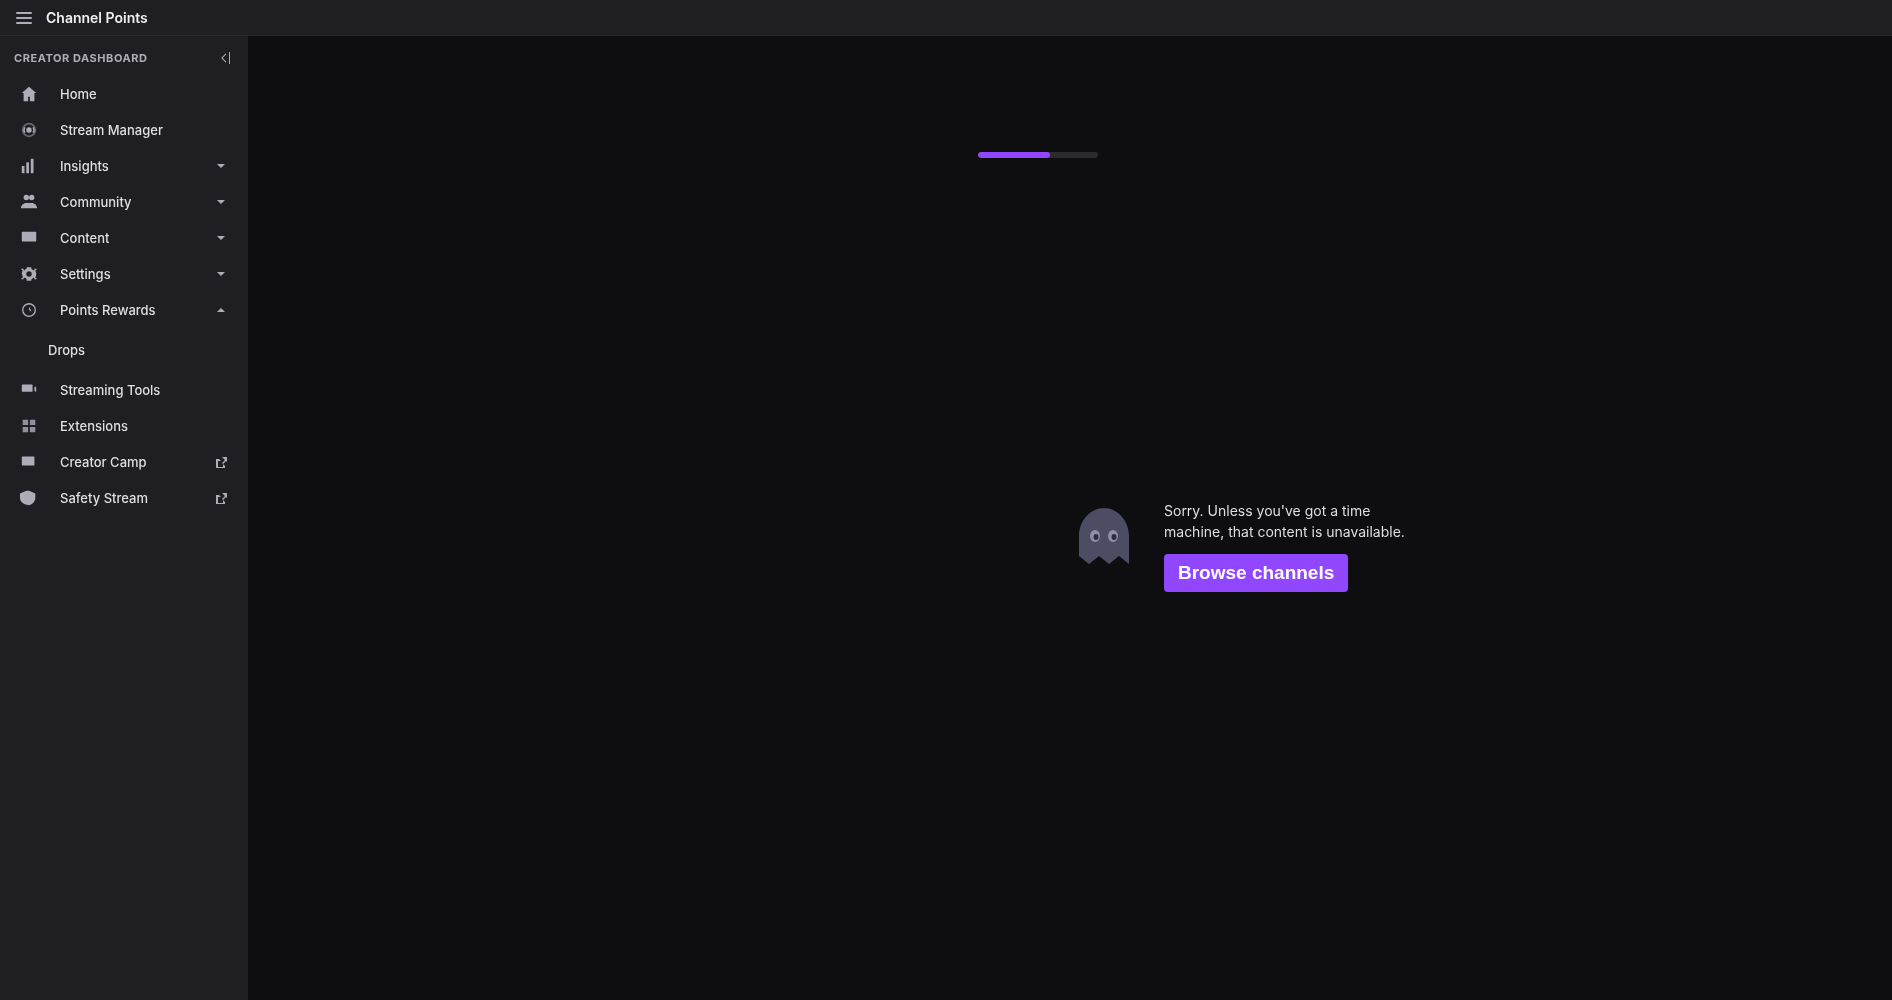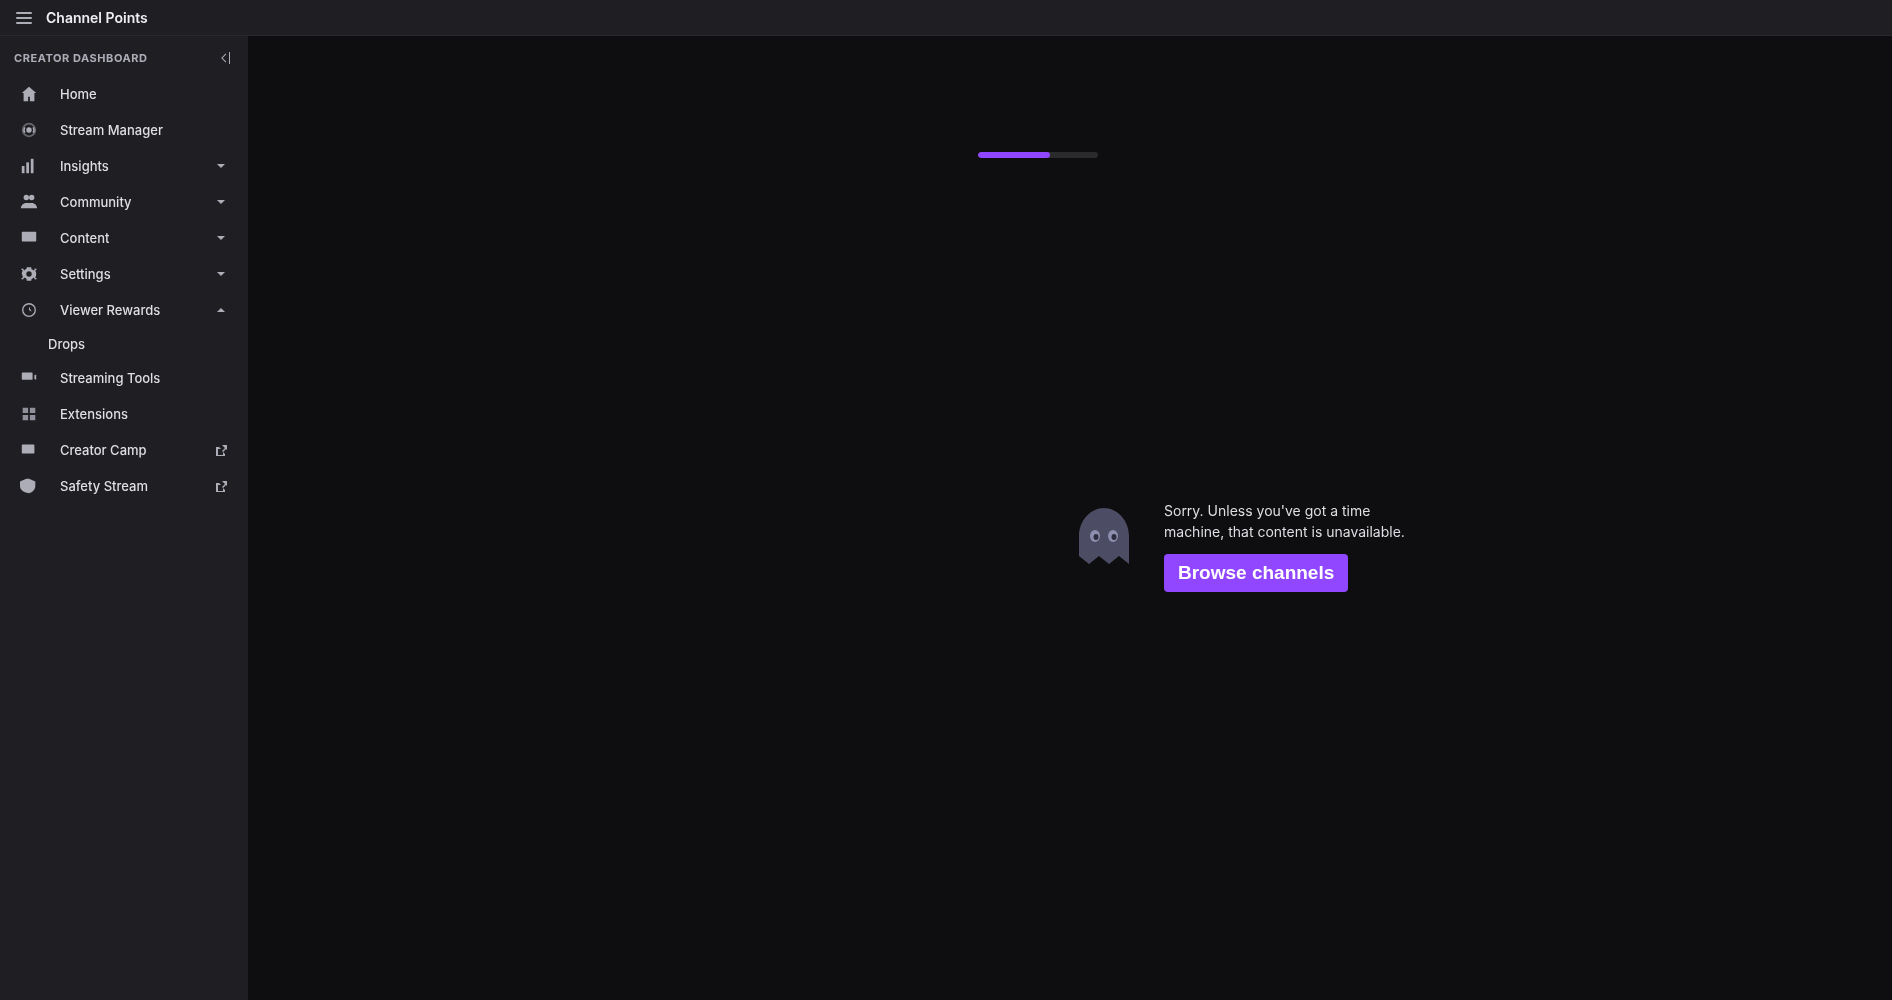--- a/index.html
+++ b/index.html
@@ -154,21 +154,21 @@
       width: 13px;
       height: 13px;
     }
 
     .sidebar-sub-item {
       display: flex;
       align-items: center;
       padding: 7px 14px 7px 42px;
       cursor: pointer;
       border-radius: 4px;
-      margin: 1px 6px;
+      margin: 7px 6px;
       color: #dedee3;
     }
 
     .sidebar-sub-label {
       font-size: 13px;
       font-weight: 500;
     }
 
     
     .main-content {
@@ -360,21 +360,21 @@
     </div>
 
     <div class="sidebar-item">
       <div class="sidebar-item-left">
         <span class="sidebar-item-icon">
           <svg viewBox="0 0 20 20" fill="currentColor">
               <circle cx="10" cy="10" r="7" stroke="currentColor" stroke-width="1.5" fill="none"></circle>
               <path d="M10 6v4l3 2"></path>
             </svg>
         </span>
-        <span class="sidebar-item-label">Viewer Rewards</span>
+        <span class="sidebar-item-label">Points Rewards</span>
       </div>
       <span class="sidebar-chevron">
         <svg viewBox="0 0 14 14" fill="currentColor">
             <path d="M3 9l4-4 4 4"></path>
           </svg>
       </span>
     </div>
 
     <div class="sidebar-sub-item">
       <span class="sidebar-sub-label">Drops</span>

